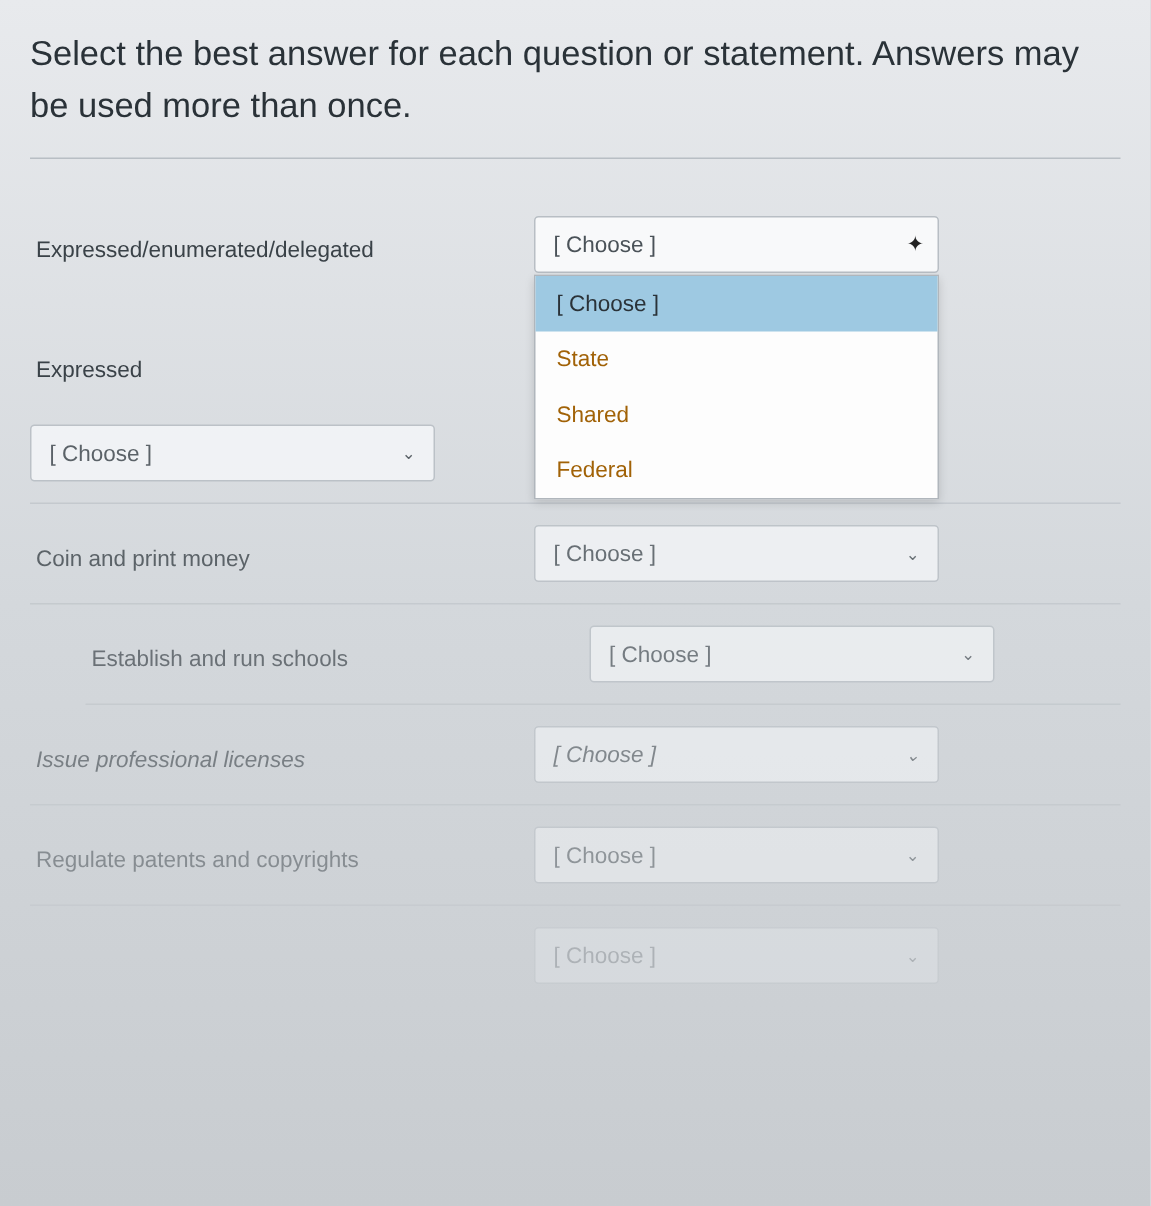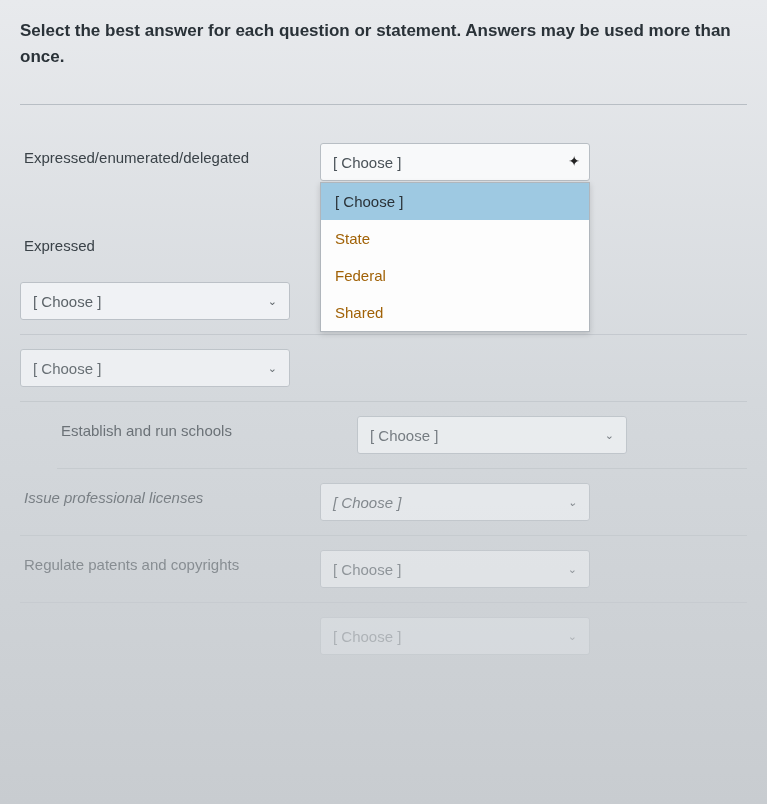--- a/index.html
+++ b/index.html
@@ -14,37 +14,38 @@
       height: 804px;
       overflow: hidden;
       color: #3a4248;
     }
     .container {
       padding: 18px 20px;
       background: linear-gradient(180deg, #e8eaed 0%, #d4d8dc 50%, #c8ccd0 100%);
       height: 100%;
     }
     .instructions {
-      font-size: 17px;
+      font-size: 23px;
       line-height: 1.5;
       color: #2a3238;
-      margin-bottom: 35px;
-      font-weight: 700;
+      margin-bottom: 18px;
+      font-weight: 400;
     }
     .divider-line {
       height: 1px;
       background: #b8bec4;
       margin-bottom: 24px;
     }
     .question-row {
       display: flex;
-      align-items: flex-start;
+      align-items: center;
       padding: 14px 0;
       border-bottom: 1px solid rgba(180, 186, 192, 0.6);
       position: relative;
+      gap: 36px;
     }
     .question-label {
       flex: 0 0 300px;
       font-size: 15px;
       color: #3a4248;
       padding-top: 6px;
       padding-left: 4px;
     }
     .select-wrap {
       flex: 0 0 270px;
@@ -118,42 +119,43 @@
   <div class="question-row row-no-border">
     <div class="question-label">Expressed/enumerated/delegated</div>
     <div class="select-wrap">
       <div class="select-box open">
         <span>[ Choose ]</span>
         <span class="cursor-icon">✦</span>
       </div>
       <div class="dropdown-panel">
         <div class="dropdown-option highlighted">[ Choose ]</div>
         <div class="dropdown-option">State</div>
+        <div class="dropdown-option">Shared</div>
         <div class="dropdown-option">Federal</div>
-        <div class="dropdown-option">Shared</div>
       </div>
     </div>
   </div>
 
   <div class="question-row row-no-border" style="padding-top:36px;">
     <div class="question-label">Expressed</div>
     <div class="select-wrap"></div>
   </div>
 
 
   <div class="question-row faded-1">
     <div class="select-wrap">
       <div class="select-box">
         <span>[ Choose ]</span>
         <span class="chevron">⌄</span>
       </div>
     </div>
   </div>
 
   <div class="question-row faded-2">
+    <div class="question-label">Coin and print money</div>
     <div class="select-wrap">
       <div class="select-box">
         <span>[ Choose ]</span>
         <span class="chevron">⌄</span>
       </div>
     </div>
   </div>
 
   <div class="question-row faded-3">
     <div class="question-label">Establish and run schools</div>

